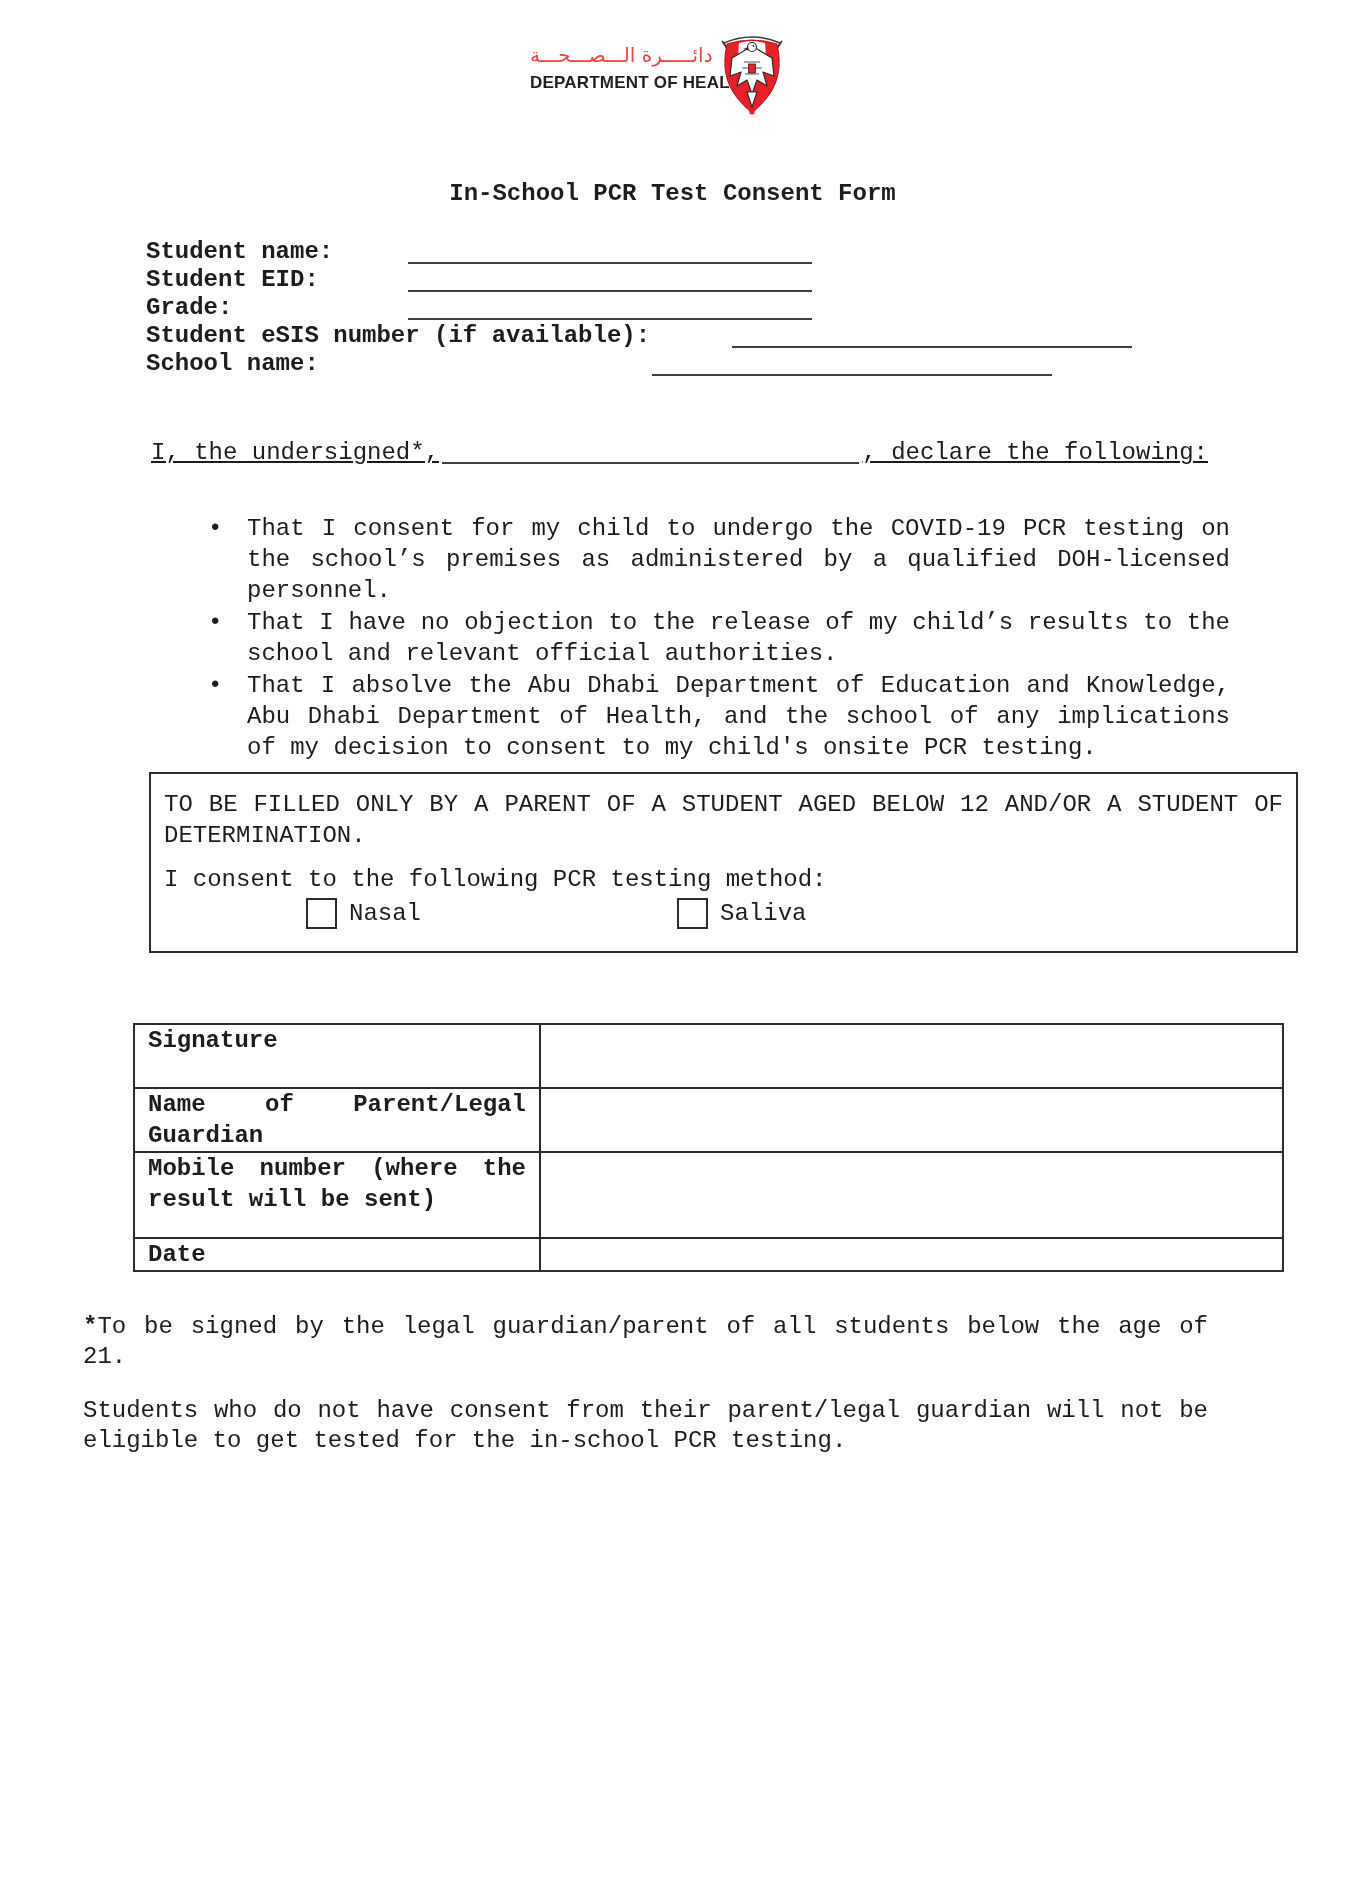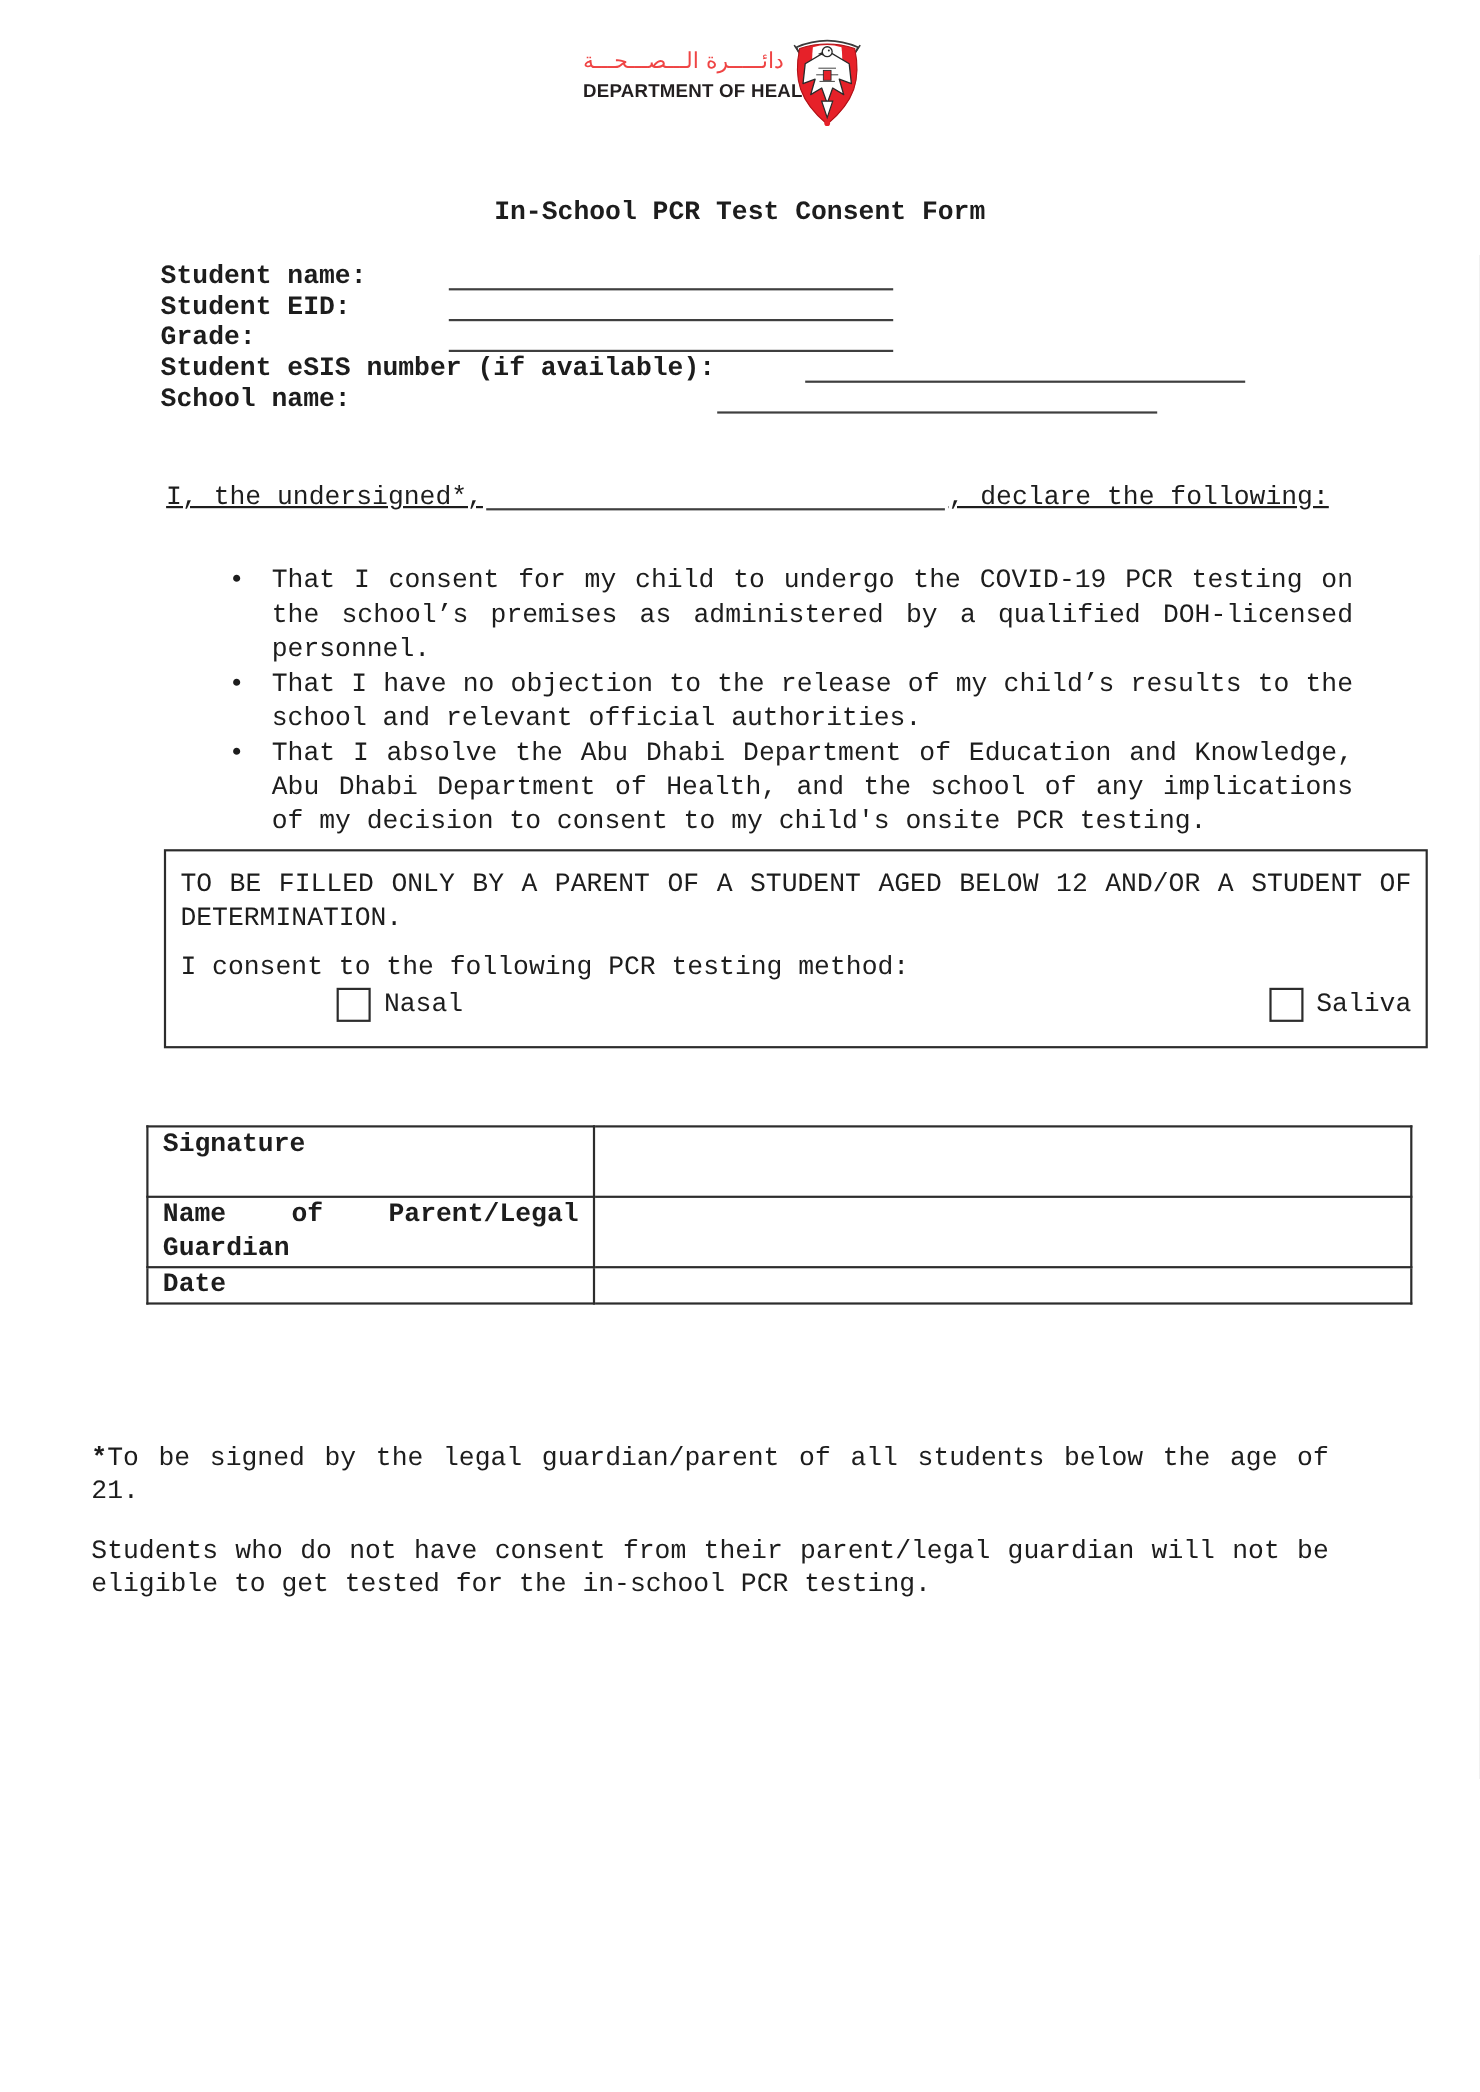--- a/index.html
+++ b/index.html
@@ -32,21 +32,21 @@
   
   .declaration{position:absolute;top:438px;left:151px;width:1057px;display:flex;align-items:baseline;font-size:24px;line-height:30px;white-space:nowrap;text-decoration:underline;}
   .decl-fill{flex:1;border-bottom:2px solid #3f3f3f;align-self:flex-end;margin:0 3px 4px 3px;height:1px;}
   .bullets{position:absolute;top:496px;left:189px;width:1024px;list-style:none;margin:17px;padding:0;}
   .bullets li{position:relative;padding-left:41px;font-size:24px;line-height:31px;text-align:justify;margin:0 0 1px 0;}
   .bullets li::before{content:"\2022";position:absolute;left:2px;top:0;font-size:24px;}
   
   .consent-box{position:absolute;top:772px;left:149px;width:1149px;height:181px;box-sizing:border-box;border:2px solid #2c2c2c;padding:15px 13px 0 13px;font-size:24px;line-height:31px;}
   .consent-box .notice{text-align:justify;margin:0;}
   .consent-box .prompt{margin:13px 0 0 0;white-space:nowrap;}
-  .cb-row{display:flex;align-items:center;margin-top:3px;justify-content:space-between;}
+  .cb-row{display:flex;align-items:center;margin-top:3px;}
   .checkbox{width:31px;height:31px;box-sizing:border-box;border:2px solid #2c2c2c;background:#fff;flex:none;}
   .cb-label{margin-left:12px;white-space:nowrap;}
   .opt-nasal{display:flex;align-items:center;margin-left:142px;}
   .opt-saliva{display:flex;align-items:center;margin-left:256px;}
   
   .sig-table{position:absolute;top:1023px;left:133px;border-collapse:collapse;table-layout:fixed;width:1149px;}
   .sig-table td{border:2px solid #2c2c2c;vertical-align:top;font-size:24px;line-height:31px;font-weight:bold;padding:0 13px;text-align:justify;}
   .sig-table td.val{padding:0;}
   .sig-table tr.r0 td{height:62px}
   .sig-table tr.r1 td{height:59px}
@@ -144,20 +144,24 @@
       </colgroup>
     <tbody>
         <tr class="r0">
       <td>Signature</td>
       <td class="val"></td>
     </tr>
     <tr class="r1">
       <td>Name of Parent/Legal Guardian</td>
       <td class="val"></td>
     </tr>
+    <tr class="r2">
+      <td>Mobile number (where the result will be sent)</td>
+      <td class="val"></td>
+    </tr>
     <tr class="r3">
       <td>Date</td>
       <td class="val"></td>
     </tr>
   </tbody>
     </table>
 
   <p class="note note1"><span class="star">*</span><span>To be signed by the legal guardian/parent of all students below the age of 21.</span></p>
   <p class="note note2">Students who do not have consent from their parent/legal guardian will not be eligible to get tested for the in-school PCR testing.</p>
 

